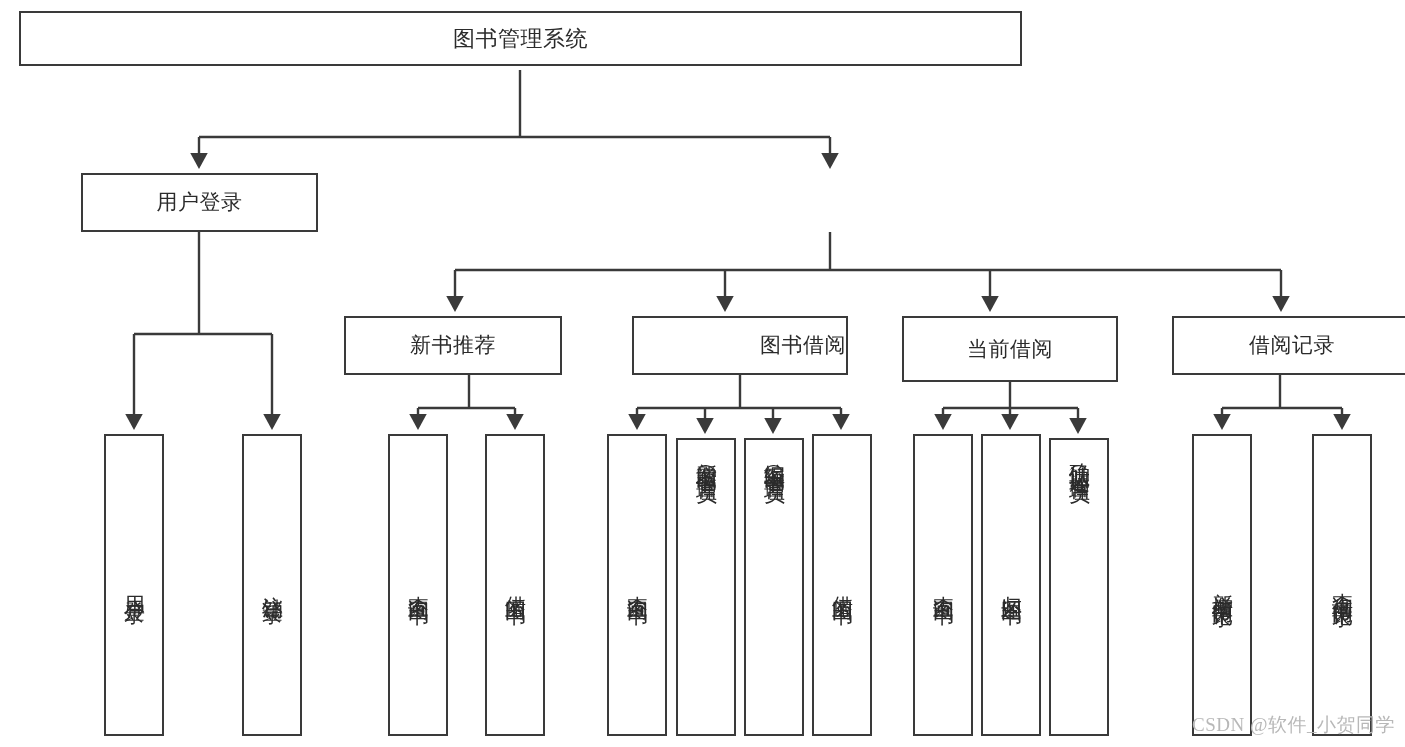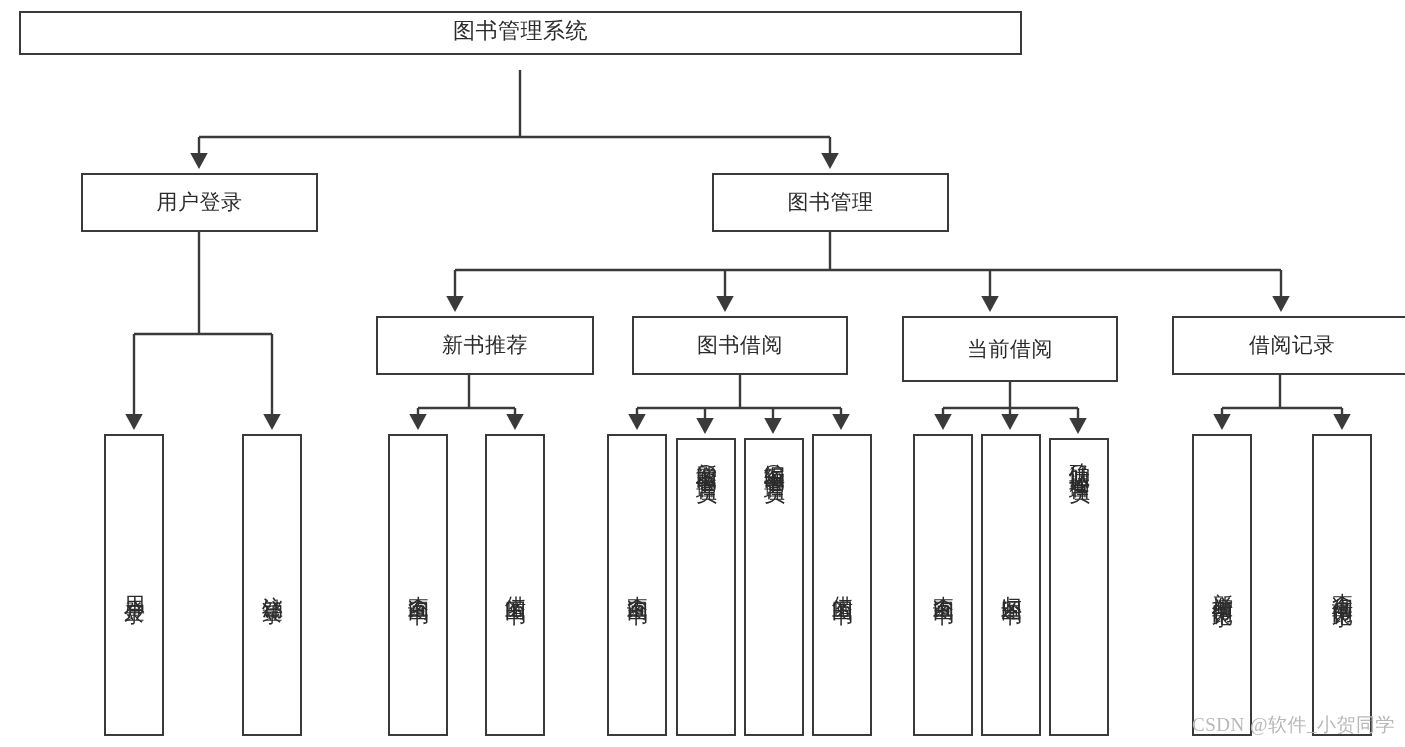--- a/index.html
+++ b/index.html
@@ -125,35 +125,32 @@
       <path d="M 1010 408 L 1010 427" marker-end="url(#arrow)"></path>
       <path d="M 1078 408 L 1078 431" marker-end="url(#arrow)"></path>
 
       <path d="M 1280 375 L 1280 408"></path>
       <path d="M 1222 408 L 1342 408"></path>
       <path d="M 1222 408 L 1222 427" marker-end="url(#arrow)"></path>
       <path d="M 1342 408 L 1342 427" marker-end="url(#arrow)"></path>
     </g>
   </svg>
 
-  <div class="node horiz root" style="left:19px; top:11px; width:1003px; height:44px;font-family:Liberation Mono, monospace;">
+  <div class="node horiz root" style="left:19px; top:11px; width:1003px; height:55px;">
     <span class="label">图书管理系统</span>
   </div>
 
   <div class="node horiz" style="left:81px; top:173px; width:237px; height:59px;">
     <span class="label">用户登录</span>
   </div>
-  <div class="node horiz" style="left:712px; top:173px; width:237px; height:59px;">
-    <span class="label">图书管理</span>
-  </div>
-
-  <div class="node horiz" style="left:376px; top:316px; width:218px; height:59px;">
+
+  <div class="node horiz" style="left:344px; top:316px; width:218px; height:59px;">
     <span class="label">新书推荐</span>
   </div>
-  <div class="node horiz" style="left:632px; top:316px; width:216px; height:59px;">
+  <div class="node horiz" style="left:632px; top:316px; width:216px; height:59px;justify-content:flex-end;">
     <span class="label">图书借阅</span>
   </div>
   <div class="node horiz" style="left:902px; top:316px; width:216px; height:66px;">
     <span class="label">当前借阅</span>
   </div>
   <div class="node horiz" style="left:1172px; top:316px; width:240px; height:59px;">
     <span class="label">借阅记录</span>
   </div>
 
   <div class="node vert" style="left:104px; top:434px; width:60px; height:302px;">

